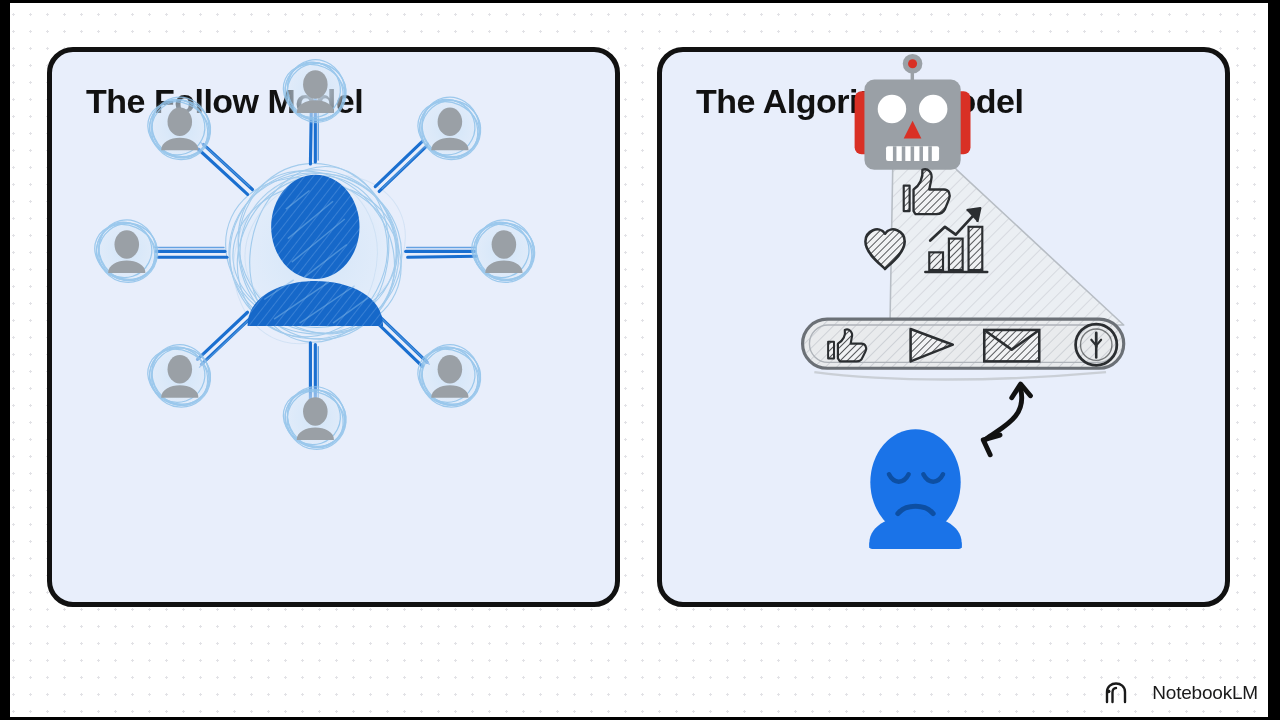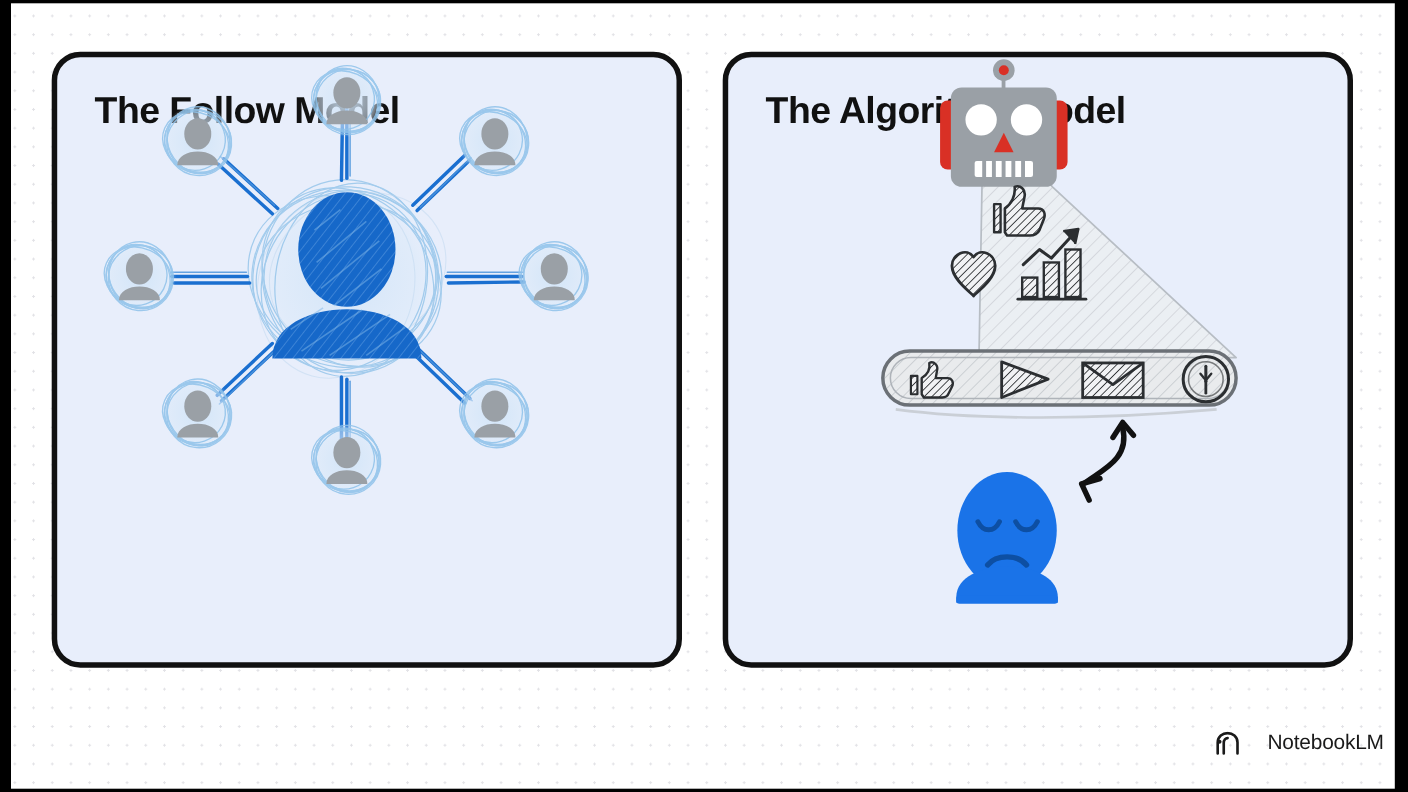--- a/index.html
+++ b/index.html
@@ -70,21 +70,21 @@
     position: absolute;
     left: 0; top: 0;
     width: 100%; height: 100%;
     pointer-events: none;
   }
 
   
   #brand {
     position: absolute;
     right: 22px;
-    bottom: 33px;
+    bottom: 16px;
     display: flex;
     align-items: center;
     gap: 22px;
     z-index: 30;
   }
   #brand-text {
     font-size: 19px;
     color: #1a1a1a;
     letter-spacing: -0.2px;
     font-family: "Liberation Sans", sans-serif;

